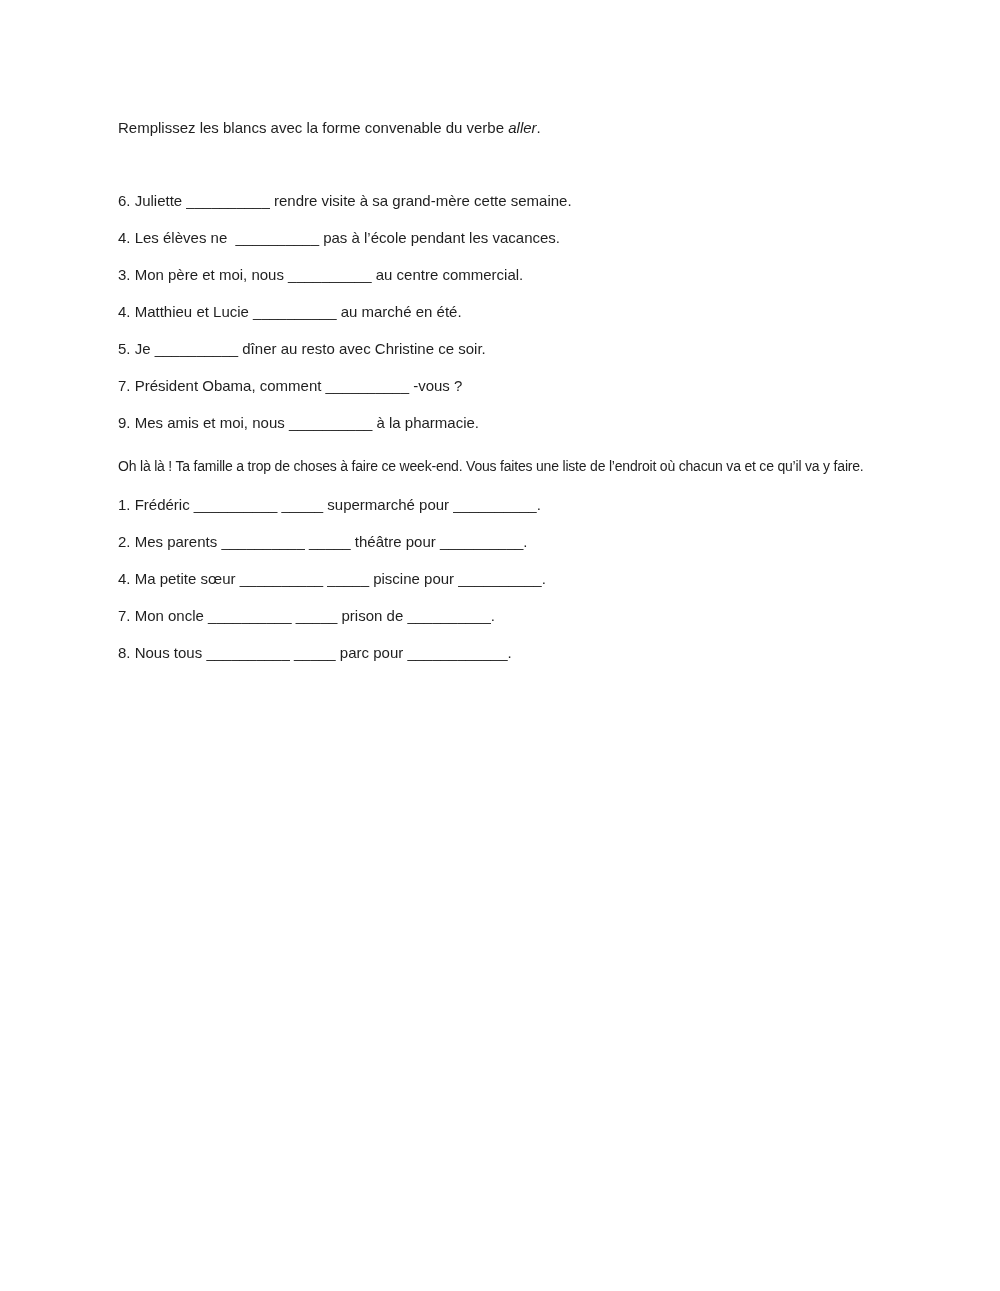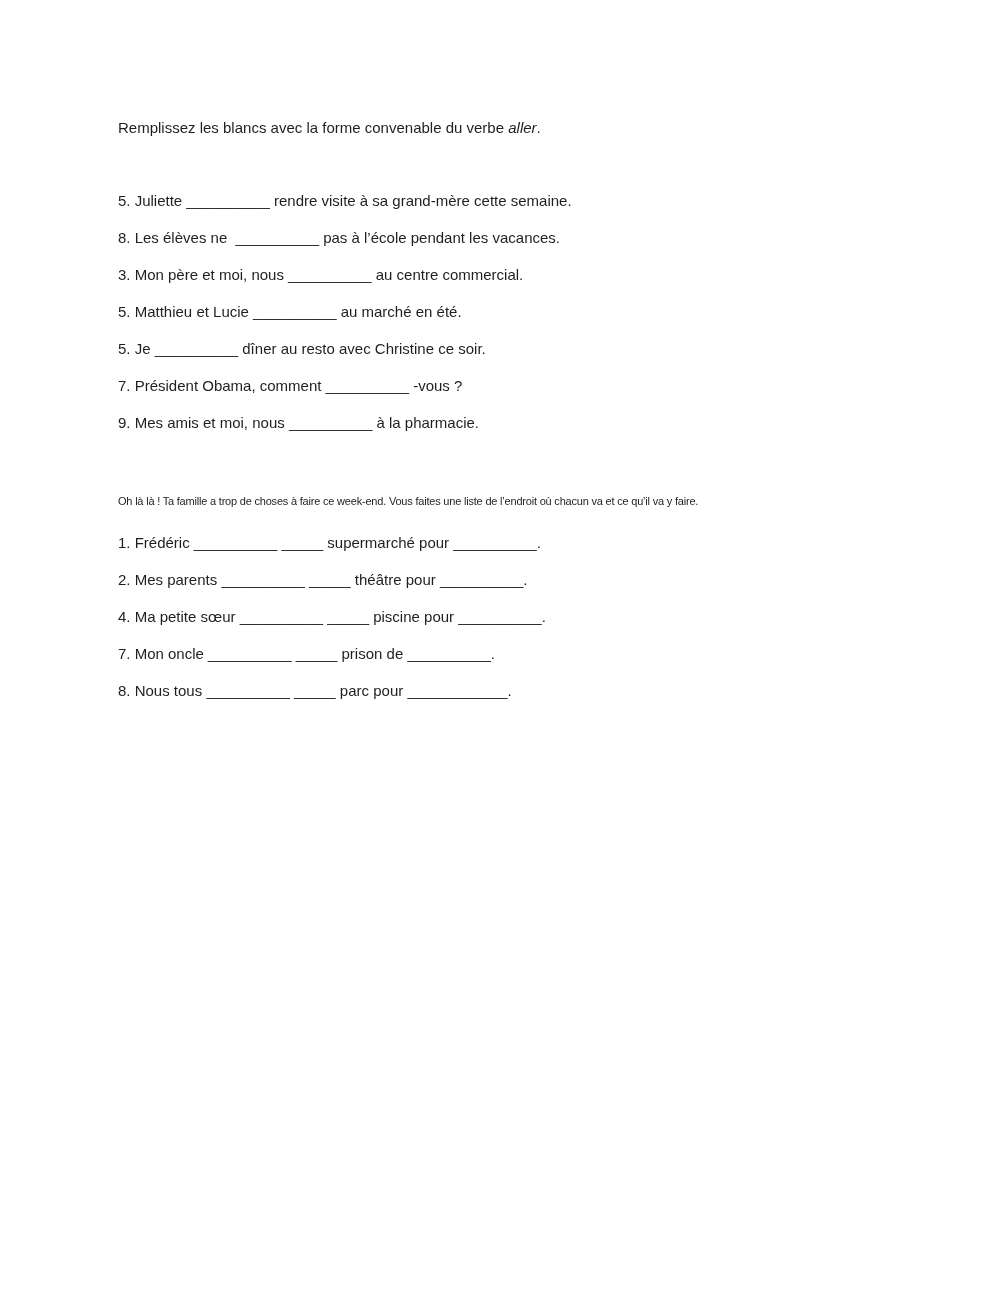--- a/index.html
+++ b/index.html
@@ -32,41 +32,41 @@
     font-style: italic;
   }
   .list-1 { margin-top: 53px; }
   .item {
     font-size: 15px;
     line-height: 20px;
     margin: 0 0 17px 0;
     white-space: pre-wrap;
   }
   .intro {
-    margin-top: 54px;
-    font-size: 11px;
-    line-height: 29px;
+    margin-top: 22px;
+    font-size: 14px;
+    line-height: 23px;
     max-width: 782px;
     letter-spacing: -0.2px;
     white-space: pre-wrap;
   }
   .list-2 { margin-top: 17px; }
 </style>
 </head>
 <body>
 
 <div class="page">
 
   <p class="doc-title"><span>Remplissez les blancs avec la forme convenable du verbe </span><em>aller</em><span>.</span></p>
 
   <div class="list list-1">
-    <p class="item">5. Juliette __________ rendre visite à sa grand-mère cette semaine.</p>
-    <p class="item">8. Les élèves ne  __________ pas à l’école pendant les vacances.</p>
+    <p class="item">6. Juliette __________ rendre visite à sa grand-mère cette semaine.</p>
+    <p class="item">4. Les élèves ne  __________ pas à l’école pendant les vacances.</p>
     <p class="item">3. Mon père et moi, nous __________ au centre commercial.</p>
-    <p class="item">5. Matthieu et Lucie __________ au marché en été.</p>
+    <p class="item">4. Matthieu et Lucie __________ au marché en été.</p>
     <p class="item">5. Je __________ dîner au resto avec Christine ce soir.</p>
     <p class="item">7. Président Obama, comment __________ -vous ?</p>
     <p class="item">9. Mes amis et moi, nous __________ à la pharmacie.</p>
   </div>
 
   <p class="intro">Oh là là ! Ta famille a trop de choses à faire ce week-end. Vous faites une liste de l’endroit où chacun va et ce qu’il va y faire.</p>
 
   <div class="list list-2">
     <p class="item">1. Frédéric __________ _____ supermarché pour __________.</p>
     <p class="item">2. Mes parents __________ _____ théâtre pour __________.</p>

